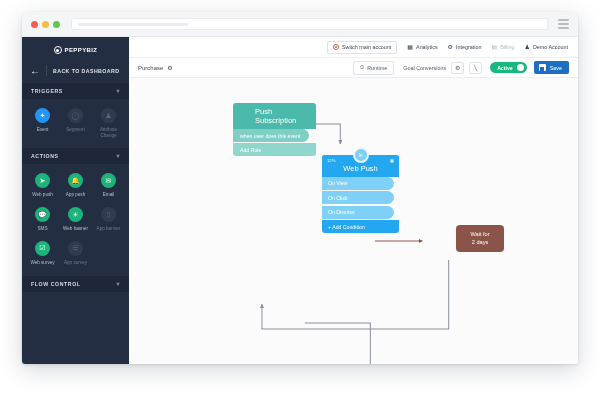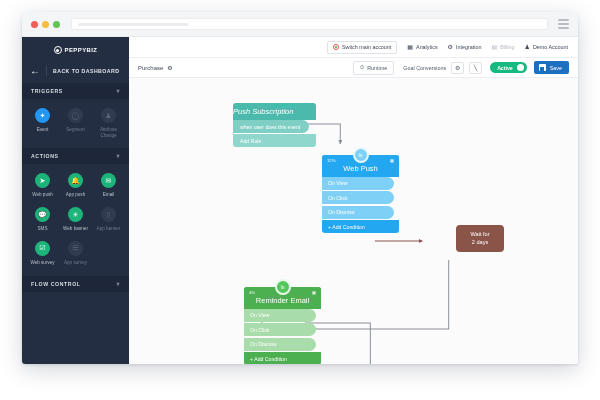--- a/index.html
+++ b/index.html
@@ -179,21 +179,21 @@
     overflow:hidden;
   }
   #wires { position:absolute; left:0; top:0; width:100%; height:100%; }
 
   .node { position:absolute; }
 
   
   #node-trigger { left:104px; top:25px; width:83px; }
   #node-trigger .hdr {
     background:#4bb9ab; color:#ffffff; font-size:7.5px;
-    padding:4px 0; border-radius:3px 3px 0 0;font-style:italic;
+    padding:4px 22px; border-radius:3px 3px 0 0;
   }
   #node-trigger .row {
     background:#7fcfc5; color:#ffffff; font-size:5.2px;
     padding:3.5px 7px; border-radius:0 8px 8px 0; width:92%;
     margin-bottom:1px;
   }
   #node-trigger .foot {
     background:#8fd6cd; color:#ffffff; font-size:5.2px;
     padding:3.5px 7px; border-radius:0 0 3px 3px;
   }
@@ -431,30 +431,16 @@
         <div class="cond">On Click</div>
         <div class="cond">On Dismiss</div>
         <div class="addcond">+ Add Condition</div>
       </div>
 
       <div class="node" id="node-wait">
         <div>Wait for</div>
         <div>2 days</div>
       </div>
 
-      <div class="node anode" id="node-email">
-        <div class="in-badge">In</div>
-        <div class="head-wrap">
-          <div class="stats">
-            <span>4%</span>
-            <span>▦</span>
-          </div>
-          <div class="title">Reminder Email</div>
-        </div>
-        <div class="cond">On View</div>
-        <div class="cond">On Click</div>
-        <div class="cond">On Dismiss</div>
-        <div class="addcond">+ Add Condition</div>
-      </div>
 
     </div>
   </div>
 </div>
 
 </body></html>

